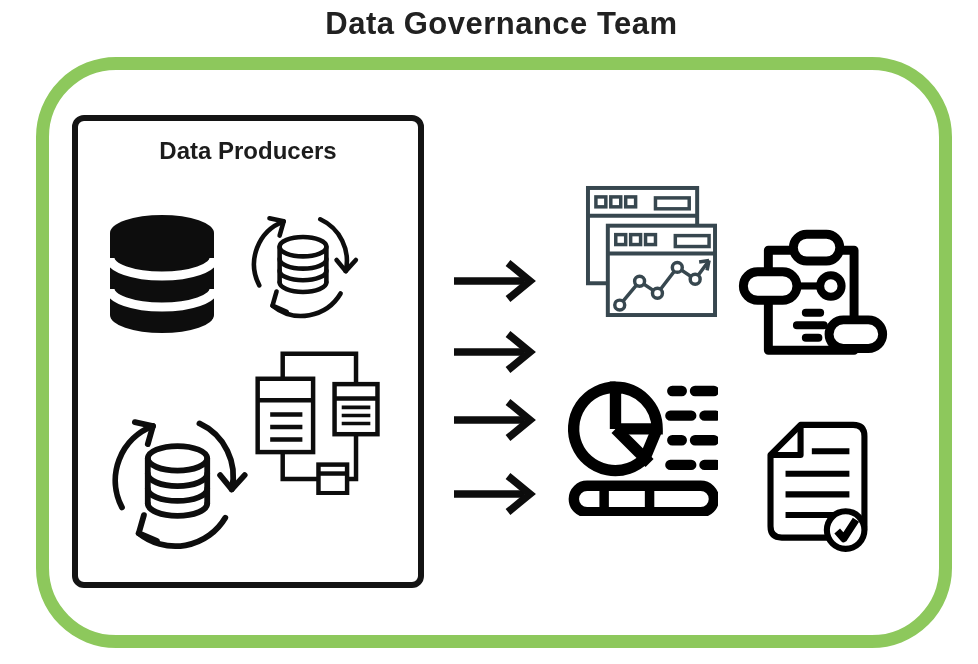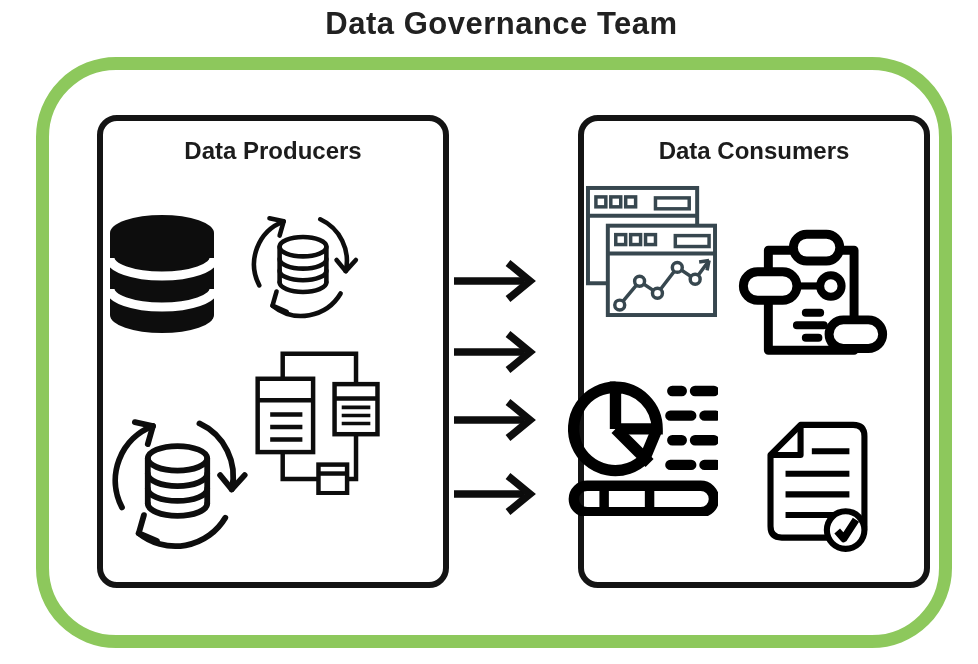--- a/index.html
+++ b/index.html
@@ -13,21 +13,21 @@
     text-align: center; font-size: 31px; font-weight: 700; color: #212121;
     letter-spacing: 0.5px;
     padding-left: 25px;
   }
   .green-frame {
     position: absolute; left: 36px; top: 57px; width: 916px; height: 591px;
     border: 13px solid #8dc85c; border-radius: 80px; background: transparent;
   }
   .inner-box {
     position: absolute; top: 115px; height: 473px;
-    border: 6px solid #141414; border-radius: 20px; background: #ffffff; margin-left: 25px;
+    border: 6px solid #141414; border-radius: 12px; background: #ffffff;
   }
   .box-producers { left: 72px;  width: 352px; }
   .box-consumers { left: 553px; width: 352px; }
   .box-label {
     margin-top: 16px; text-align: center;
     font-size: 24px; font-weight: 700; color: #1c1c1c;
   }
   .icon { position: absolute; }
   svg { display: block; }
 </style>
@@ -117,23 +117,20 @@
         <path d="M56,3 L78,21 L56,39"></path>
     </svg>
   </div>
   <div class="icon" style="left:452px; top:473px;">
     <svg width="92" height="42" viewBox="0 0 92 42" stroke="#0d0d0d" stroke-width="7.5" fill="none">
       <path d="M2,21 H72"></path>
         <path d="M56,3 L78,21 L56,39"></path>
     </svg>
   </div>
 
-  <div class="inner-box box-consumers">
-    <div class="box-label">Data Consumers</div>
-  </div>
 
   <div class="icon" style="left:584px; top:184px;">
     <svg width="134" height="134" viewBox="0 0 135 135" fill="none" stroke="#37474f" stroke-width="4">
       <rect x="4" y="4" width="110" height="96"></rect>
       <path d="M4,32 H114"></path>
       <rect x="12" y="13" width="10" height="10" stroke-width="3.5"></rect>
       <rect x="27" y="13" width="10" height="10" stroke-width="3.5"></rect>
       <rect x="42" y="13" width="10" height="10" stroke-width="3.5"></rect>
       <rect x="72" y="14" width="34" height="11" stroke-width="3.5"></rect>
       <rect x="24" y="42" width="108" height="90" fill="#ffffff"></rect>

